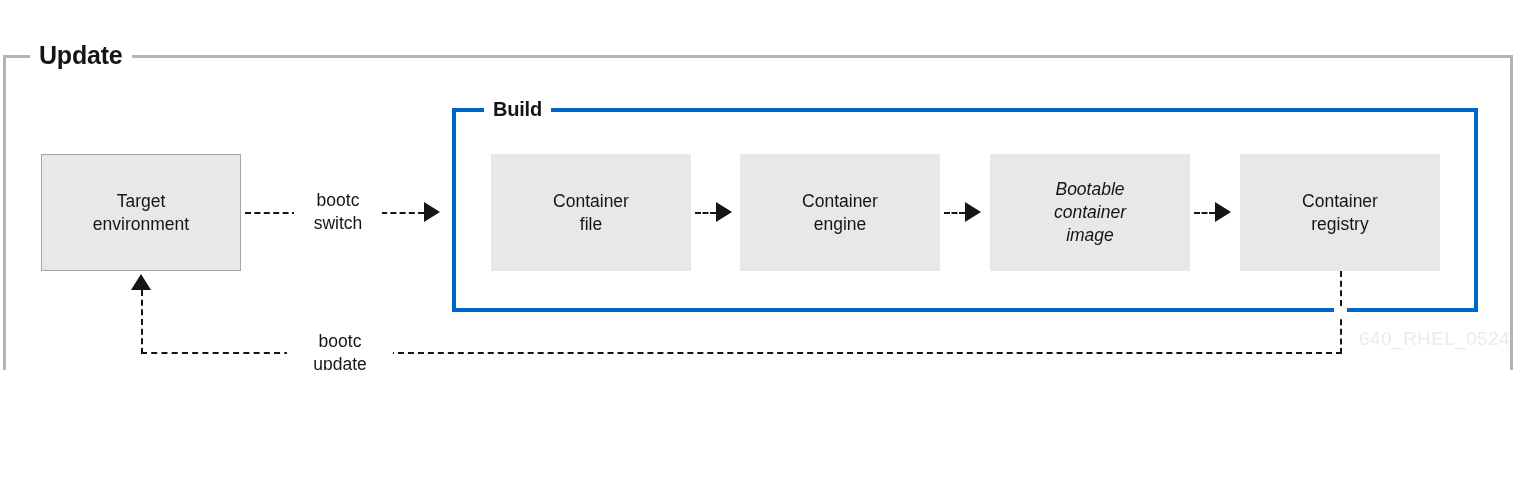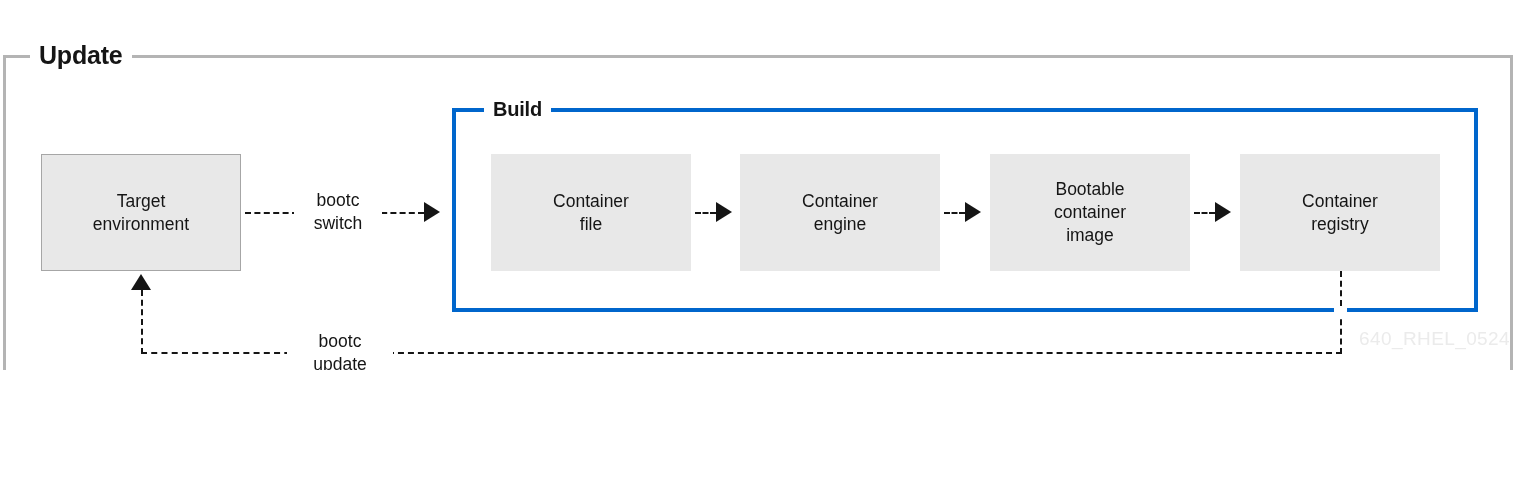--- a/index.html
+++ b/index.html
@@ -85,21 +85,21 @@
     white-space:pre-line;
   }
   .node-target{
     left:41px;
     width:200px;
     border:1.5px solid #a6a6a6;
     align-items:center;
   }
   .node-file{ left:491px; width:200px; }
   .node-engine{ left:740px; width:200px; }
-  .node-image{ left:990px; width:200px; }
+  .node-image{ left:990px; width:200px;font-style:italic; }
   .node-registry{ left:1240px; width:200px; }
 
   
   .dash-h{
     position:absolute;
     height:0;
     border-top:2.5px dashed #151515;
   }
   .dash-v{
     position:absolute;

